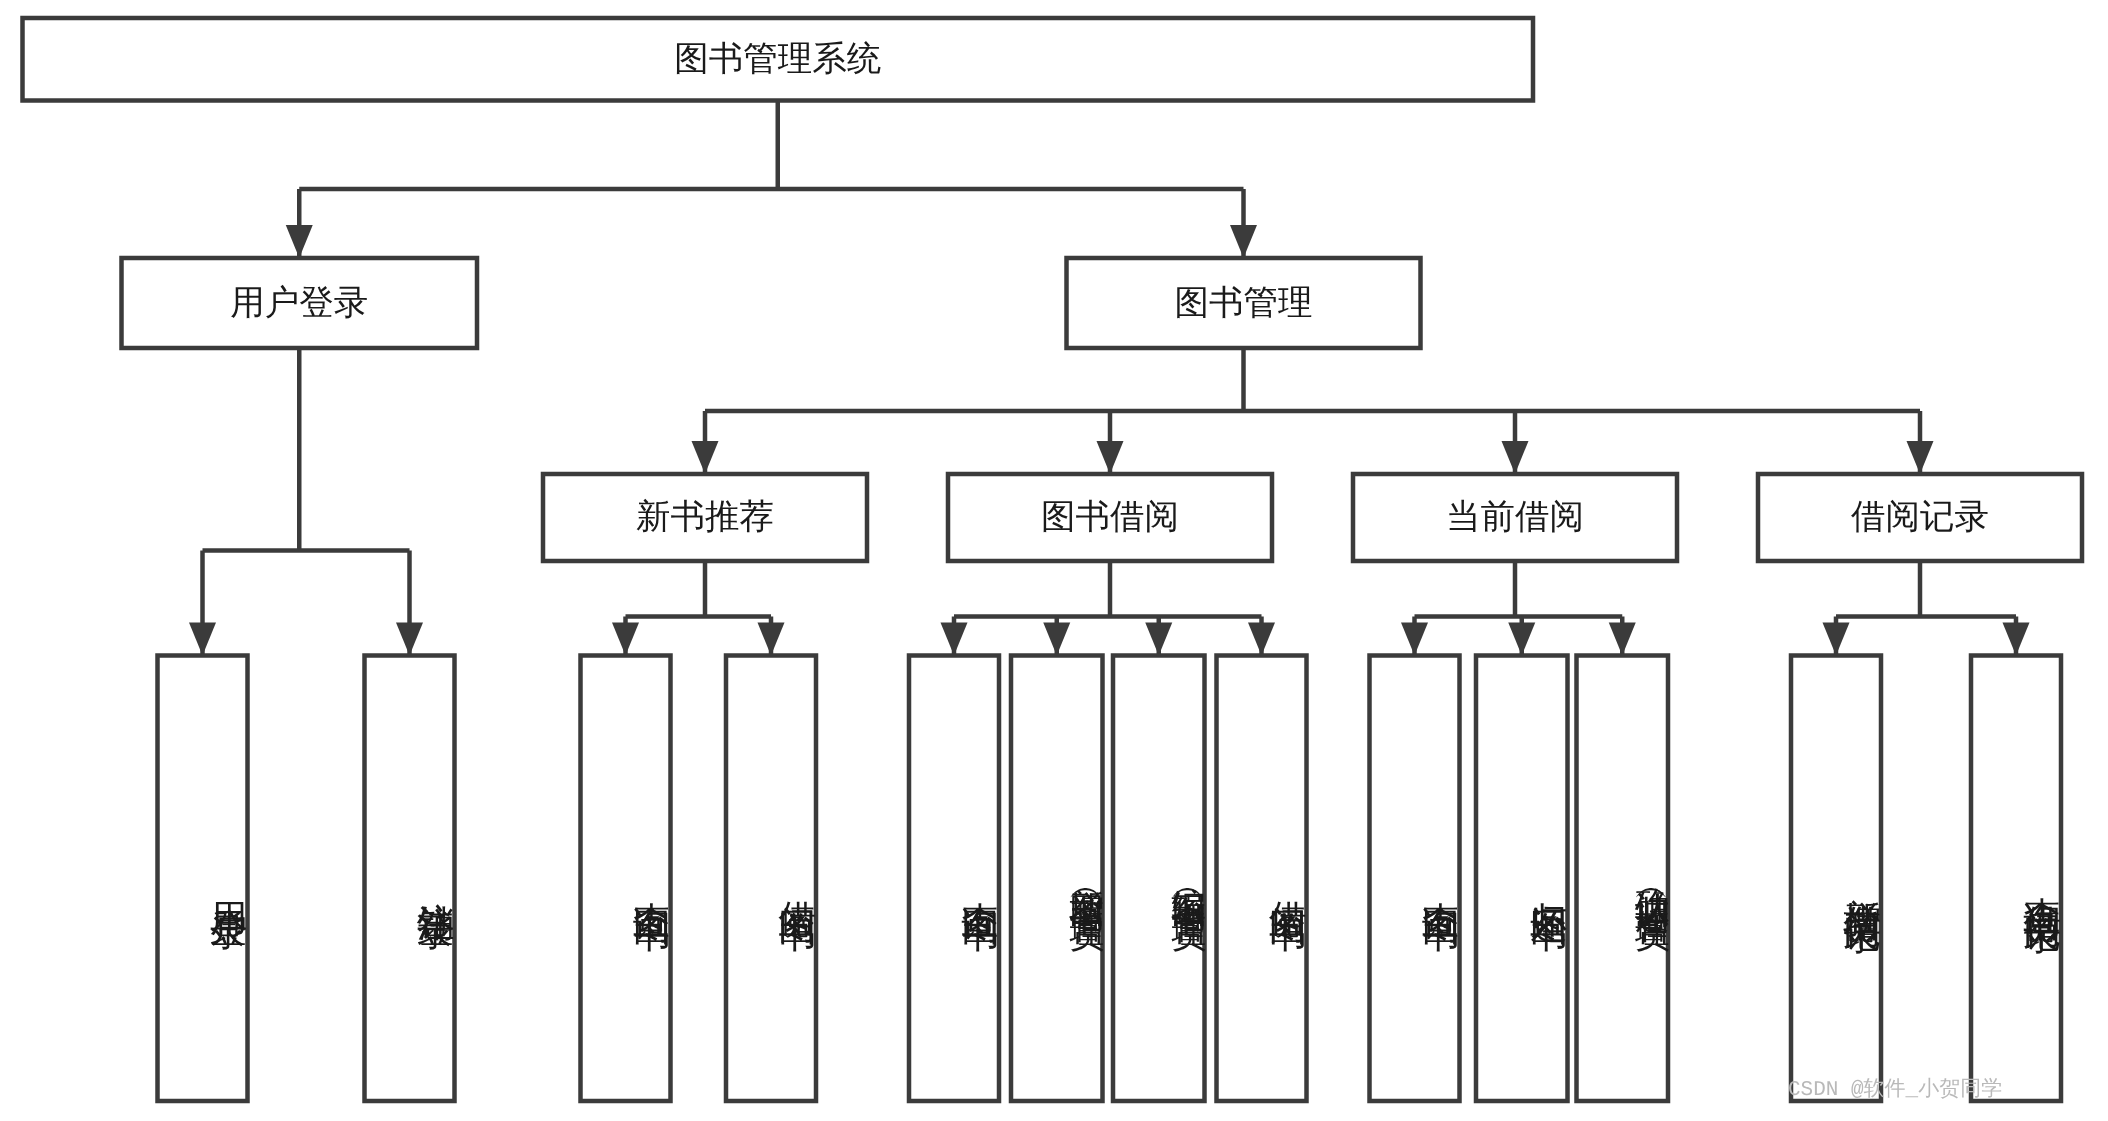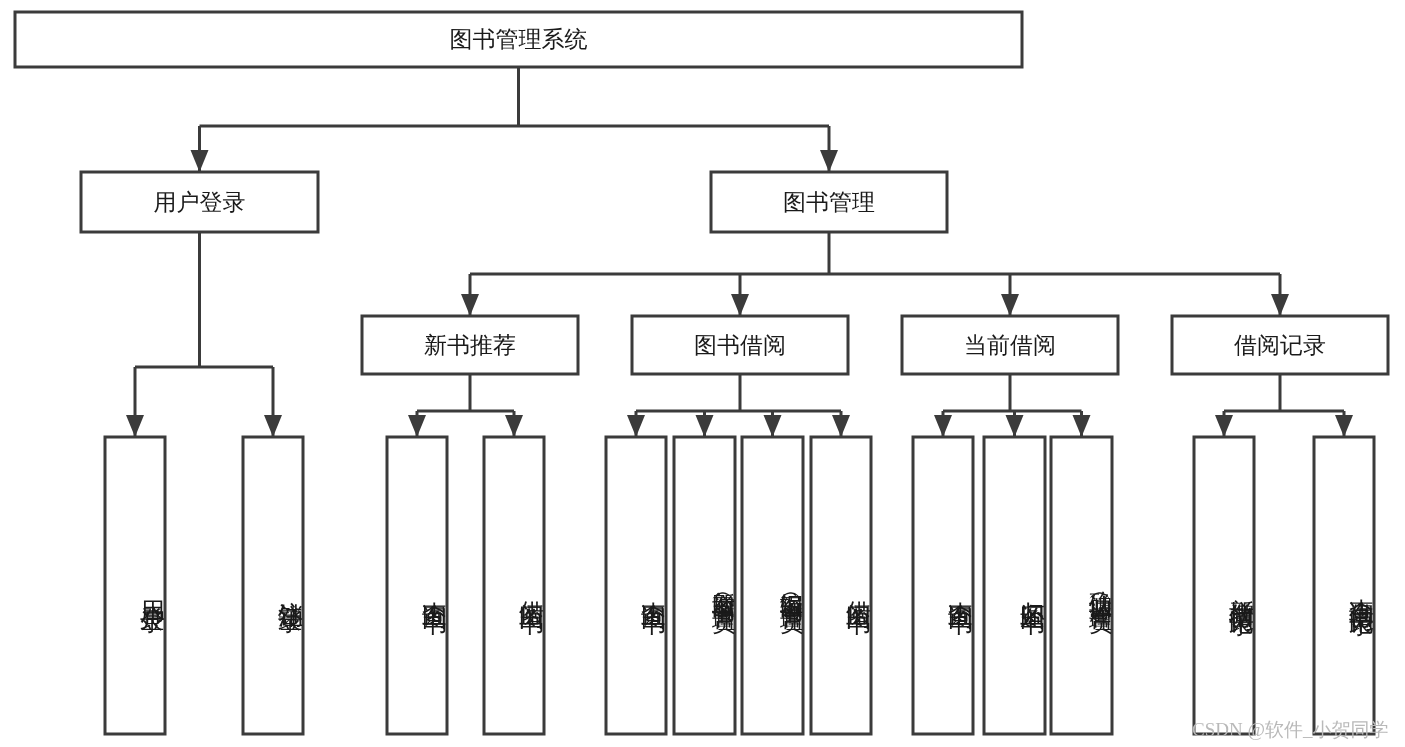--- a/index.html
+++ b/index.html
@@ -59,22 +59,22 @@
     text-orientation: upright;
     font-family: "DejaVu Sans", "Liberation Sans", sans-serif;
     font-size: 25px;
     line-height: 1;
     letter-spacing: 3px;
     color: #1a1a1a;
     pointer-events: none;
   }
   .watermark {
     position: absolute;
-    font-family: Liberation Serif, serif;
-    font-size: 19px;
+    font-family: Liberation Mono, monospace;
+    font-size: 14px;
     color: #b9b9b9;
     white-space: nowrap;
   }
 </style>
 </head>
 <body>
 
 <div id="diagram-root">
 
   <svg id="flow-svg" viewBox="0 0 1405 747" xmlns="http://www.w3.org/2000/svg">

